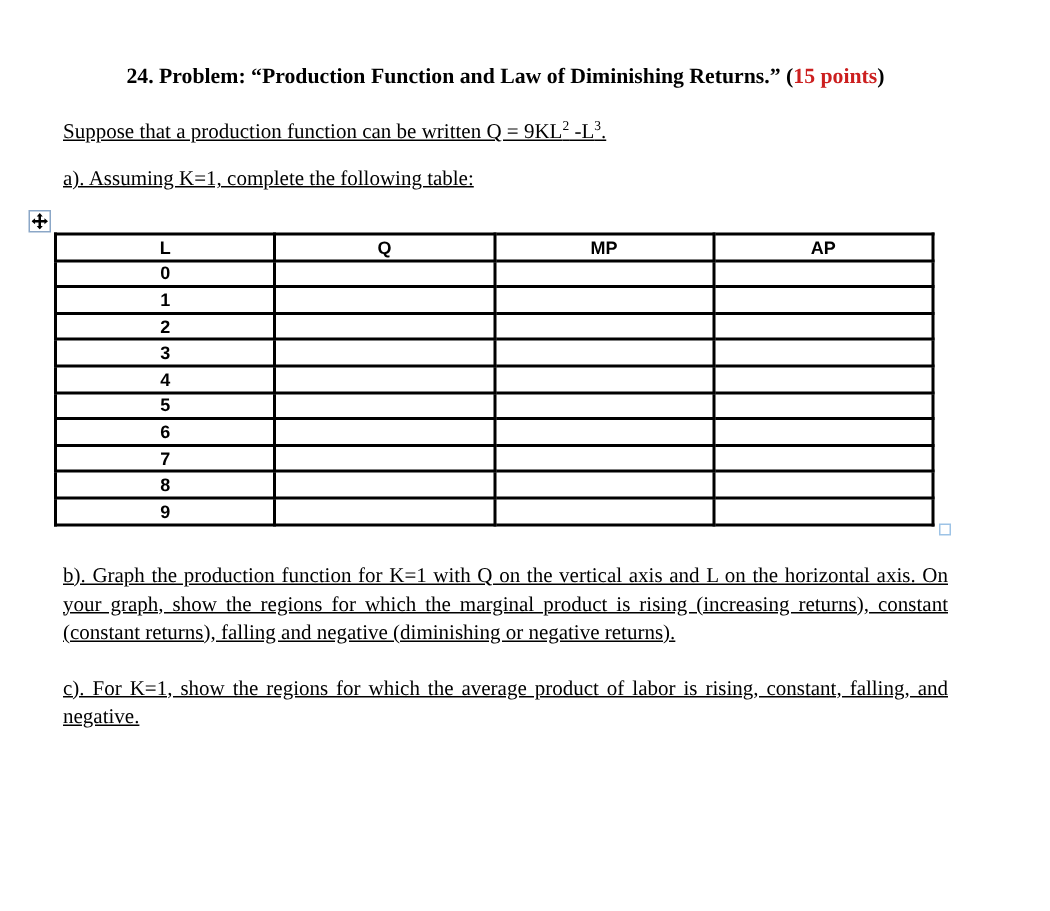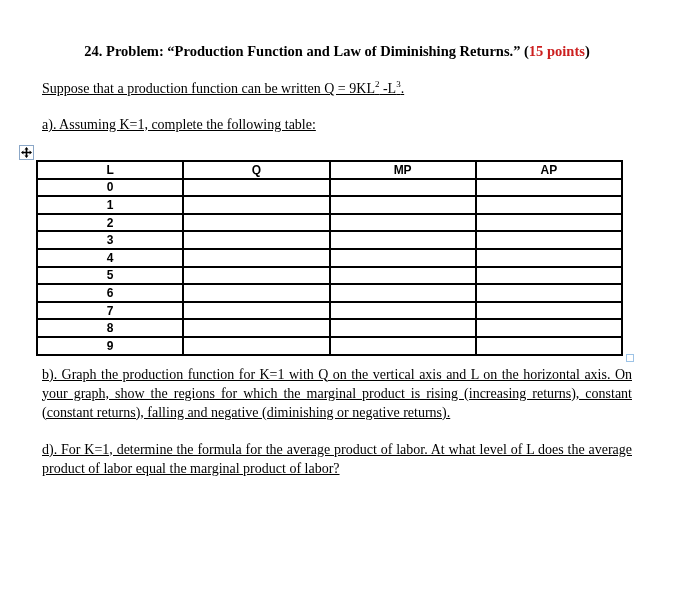--- a/index.html
+++ b/index.html
@@ -70,21 +70,21 @@
 </style>
 </head>
 <body>
 
 <div class="page">
 
   <h1 class="title"><span>24. Problem: “Production Function and Law of Diminishing Returns.” (</span><span class="points">15 points</span><span>)</span></h1>
 
   <p class="body-line"><span>Suppose that a production function can be written Q = 9KL</span><sup class="fsup">2</sup><span> -L</span><sup class="fsup">3</sup><span>.</span></p>
 
-  <p class="body-line" style="margin-top:17px;">a). Assuming K=1, complete the following table:</p>
+  <p class="body-line" style="margin-top:12px;">a). Assuming K=1, complete the following table:</p>
 
   <div class="tbl-wrap">
 
     <div class="move-handle" title="">
       <svg width="11" height="11" viewBox="0 0 12 12">
         <path fill="#000" d="M6 0 L8.2 2.6 L6.9 2.6 L6.9 5.1 L9.4 5.1 L9.4 3.8 L12 6 L9.4 8.2 L9.4 6.9 L6.9 6.9 L6.9 9.4 L8.2 9.4 L6 12 L3.8 9.4 L5.1 9.4 L5.1 6.9 L2.6 6.9 L2.6 8.2 L0 6 L2.6 3.8 L2.6 5.1 L5.1 5.1 L5.1 2.6 L3.8 2.6 Z"></path>
       </svg>
     </div>
 
     <table class="grid">
@@ -154,19 +154,19 @@
         <td></td>
         <td></td>
         <td></td>
       </tr>
     </tbody>
       </table>
 
     <div class="resize-handle"></div>
   </div>
 
-  <p class="body-line just" style="margin-top:9px;">b). Graph the production function for K=1 with Q on the vertical axis and L on the horizontal axis. On your graph, show the regions for which the marginal product is rising (increasing returns), constant (constant returns), falling and negative (diminishing or negative returns).</p>
+  <p class="body-line just" style="margin-top:24px;">b). Graph the production function for K=1 with Q on the vertical axis and L on the horizontal axis. On your graph, show the regions for which the marginal product is rising (increasing returns), constant (constant returns), falling and negative (diminishing or negative returns).</p>
 
+  <p class="body-line just">c). For K=1, show the regions for which the average product of labor is rising, constant, falling, and negative.</p>
 
-  <p class="body-line just">d). For K=1, determine the formula for the average product of labor. At what level of L does the average product of labor equal the marginal product of labor?</p>
 
 
 </div>
 
 </body></html>

